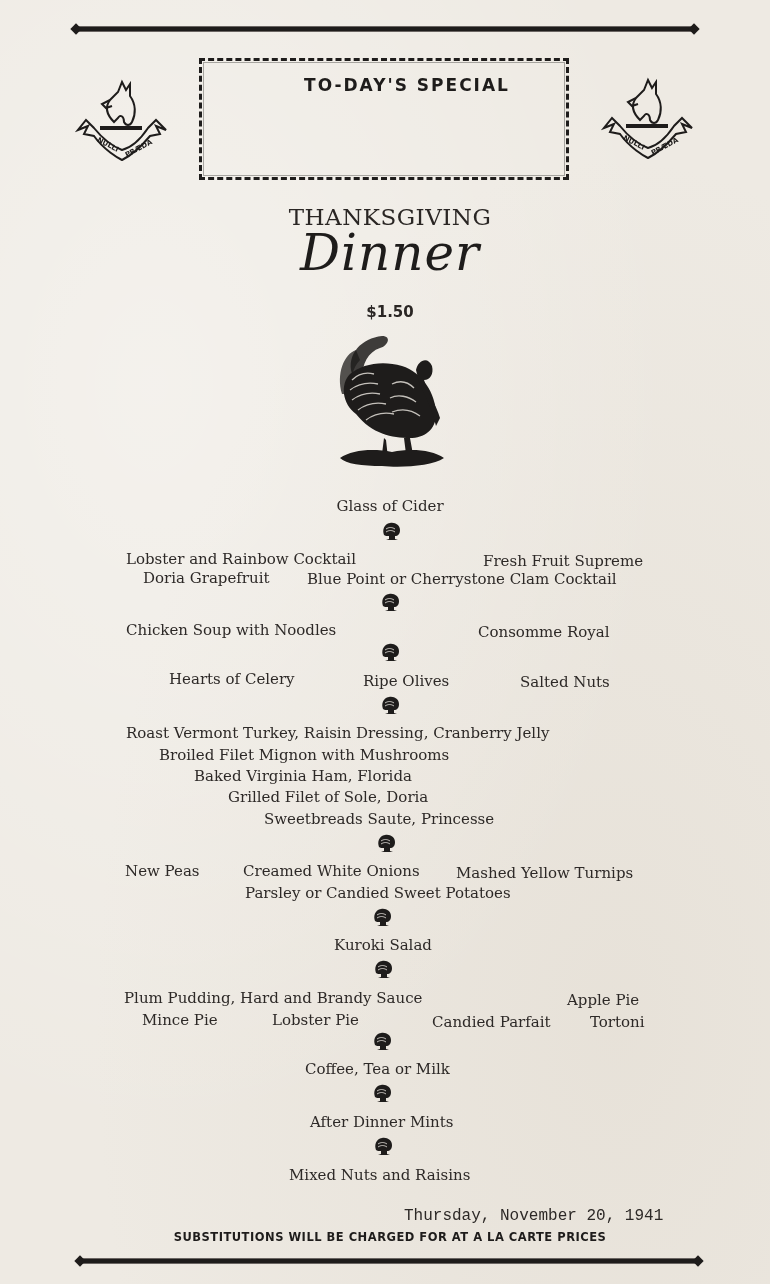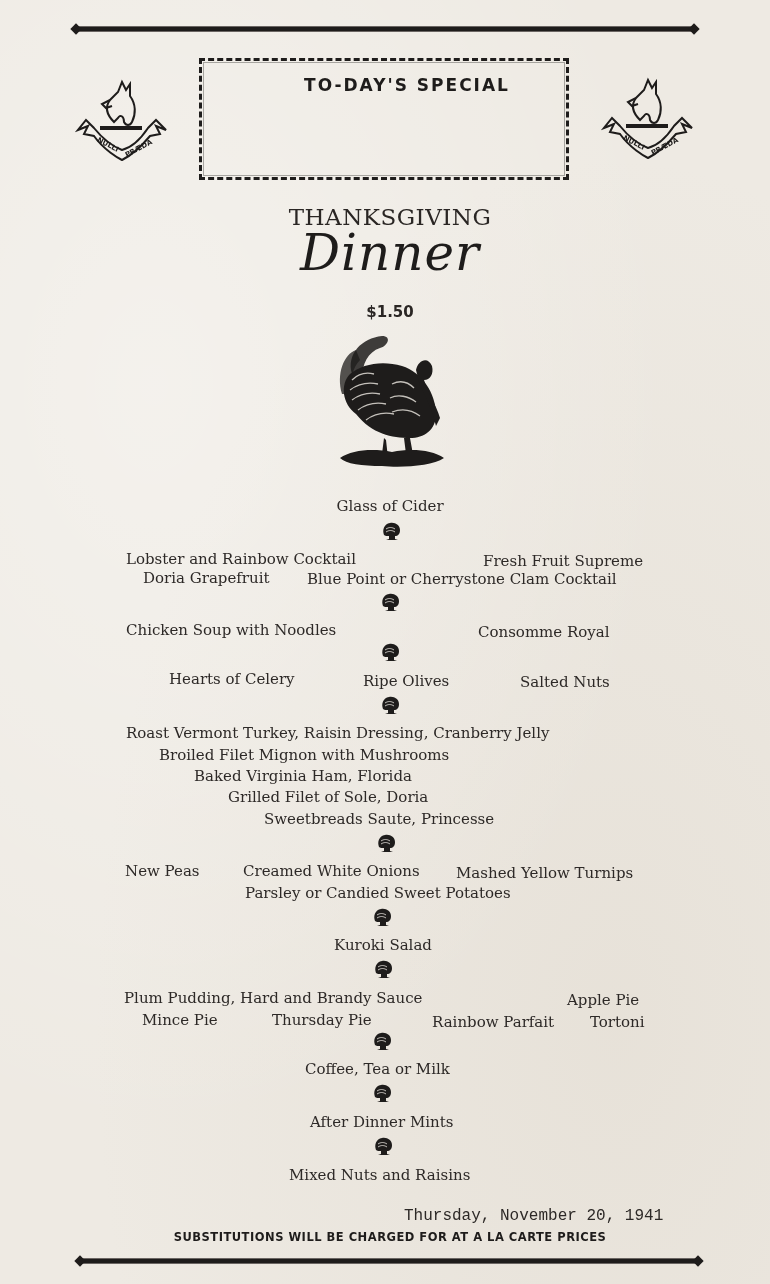--- a/index.html
+++ b/index.html
@@ -185,22 +185,22 @@
 
 <div class="line" style="left:334px;top:936px">Kuroki Salad</div>
 <svg class="sep" style="left:373px;top:959px" viewBox="0 0 22 20">
     <path fill="#1e1c1b" d="M3 14 C1 9 3 3 9 2 C14 1 19 4 19 9 C19 13 17 15 14 15 L14 18 L17 19 L5 19 L8 18 L8 15 C6 15 4 15 3 14 Z"></path>
     <path fill="none" stroke="#eeeae3" stroke-width="0.8" d="M5 8 C8 6 11 6 14 8 M5 11 C8 9 11 9 14 11"></path>
   </svg>
 
 <div class="line" style="left:124px;top:989px">Plum Pudding, Hard and Brandy Sauce</div>
 <div class="line" style="left:567px;top:991px">Apple Pie</div>
 <div class="line" style="left:142px;top:1011px">Mince Pie</div>
-<div class="line" style="left:272px;top:1011px">Thursday Pie</div>
-<div class="line" style="left:432px;top:1013px">Rainbow Parfait</div>
+<div class="line" style="left:272px;top:1011px">Lobster Pie</div>
+<div class="line" style="left:432px;top:1013px">Candied Parfait</div>
 <div class="line" style="left:590px;top:1013px">Tortoni</div>
 <svg class="sep" style="left:372px;top:1031px" viewBox="0 0 22 20">
     <path fill="#1e1c1b" d="M3 14 C1 9 3 3 9 2 C14 1 19 4 19 9 C19 13 17 15 14 15 L14 18 L17 19 L5 19 L8 18 L8 15 C6 15 4 15 3 14 Z"></path>
     <path fill="none" stroke="#eeeae3" stroke-width="0.8" d="M5 8 C8 6 11 6 14 8 M5 11 C8 9 11 9 14 11"></path>
   </svg>
 
 <div class="line" style="left:305px;top:1060px">Coffee, Tea or Milk</div>
 <svg class="sep" style="left:372px;top:1083px" viewBox="0 0 22 20">
     <path fill="#1e1c1b" d="M3 14 C1 9 3 3 9 2 C14 1 19 4 19 9 C19 13 17 15 14 15 L14 18 L17 19 L5 19 L8 18 L8 15 C6 15 4 15 3 14 Z"></path>
     <path fill="none" stroke="#eeeae3" stroke-width="0.8" d="M5 8 C8 6 11 6 14 8 M5 11 C8 9 11 9 14 11"></path>

